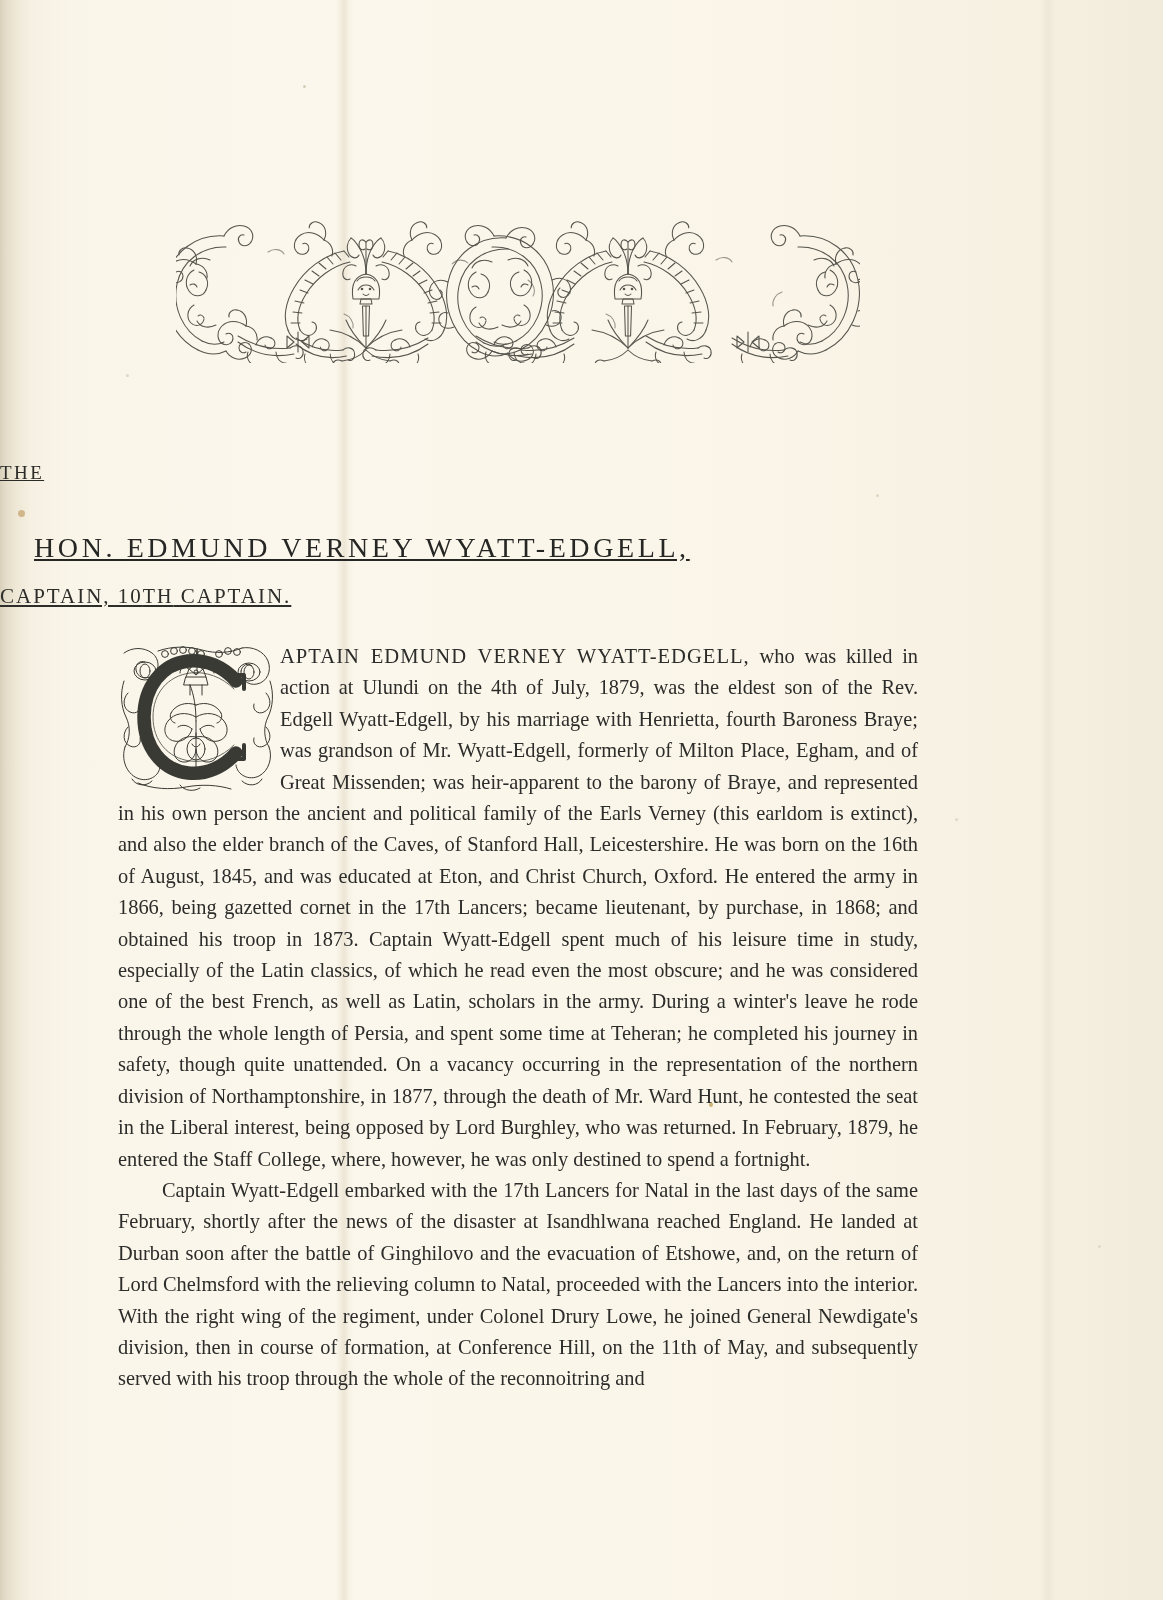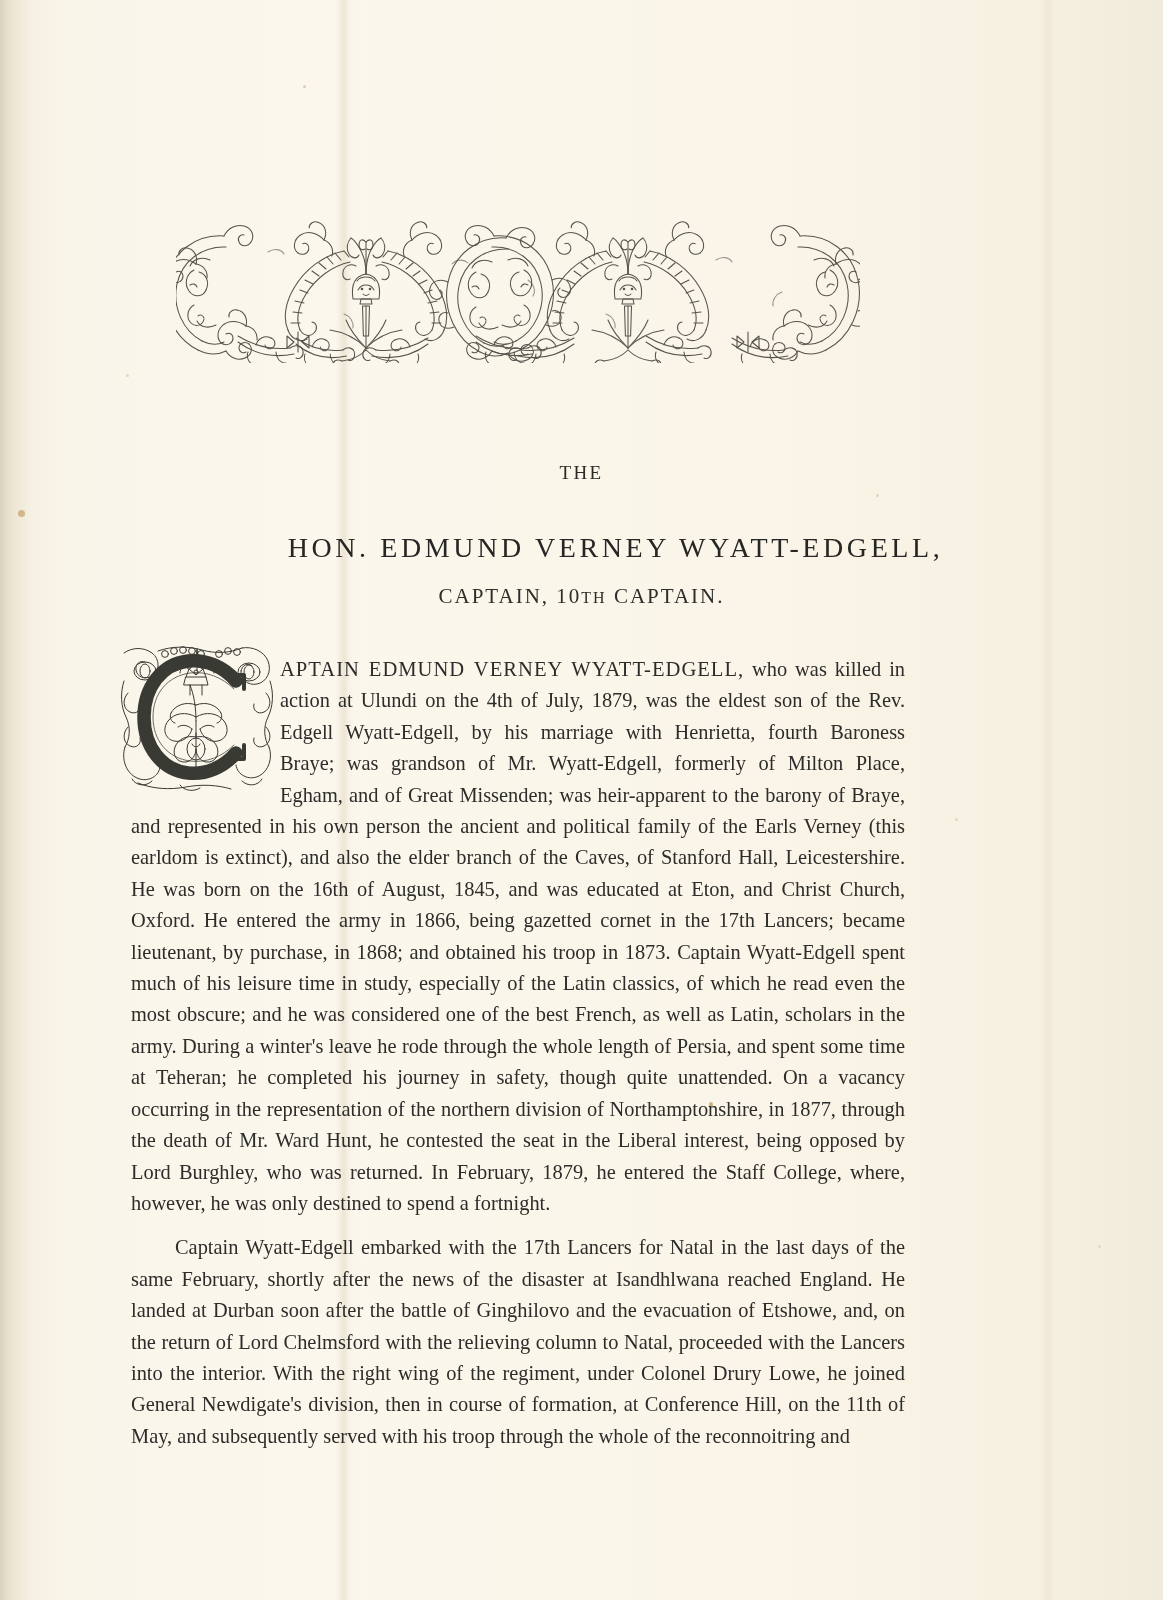--- a/index.html
+++ b/index.html
@@ -84,22 +84,22 @@
     width: 684px;
     height: 145px;
   }
   #ornament-wrap svg { display: block; width: 100%; height: 100%; }
 
   
   .title-block {
     position: absolute;
     left: 0;
     width: 1163px;
-    text-align: center;
     color: #2b2b28;
+    text-decoration: underline;
   }
   #kicker {
     top: 462px;
     font-size: 19px;
     letter-spacing: 2.4px;
     font-family: "Liberation Serif", "DejaVu Serif", serif;
   }
   #main-title {
     top: 513px;
     font-size: 28px;
@@ -108,35 +108,35 @@
     font-weight: normal;
     color: #262624;
     padding-left: 34px;
   }
   #subtitle {
     top: 584px;
     font-size: 21px;
     letter-spacing: 2.0px;
     color: #2d2d2a;
   }
-  #subtitle .sc { font-size: 16px; }
+  #subtitle .sc { font-size: 20px; }
 
   
   #body-text {
     position: absolute;
     left: 118px;
     top: 641px;
     width: 800px;
     font-size: 20.4px;
     line-height: 31.4px;
     color: #2c2c2a;
     text-align: justify;
     text-justify: inter-word;
   }
-  #body-text p { margin: 13px; }
+  #body-text p { margin: 0; }
   #para2 { text-indent: 44px; font-family: Liberation Serif, serif; }
 
   
   #dropcap {
     float: left;
     width: 158px;
     height: 146px;
     margin: 4px 4px 0 0;
     shape-outside: inset(0);
   }

